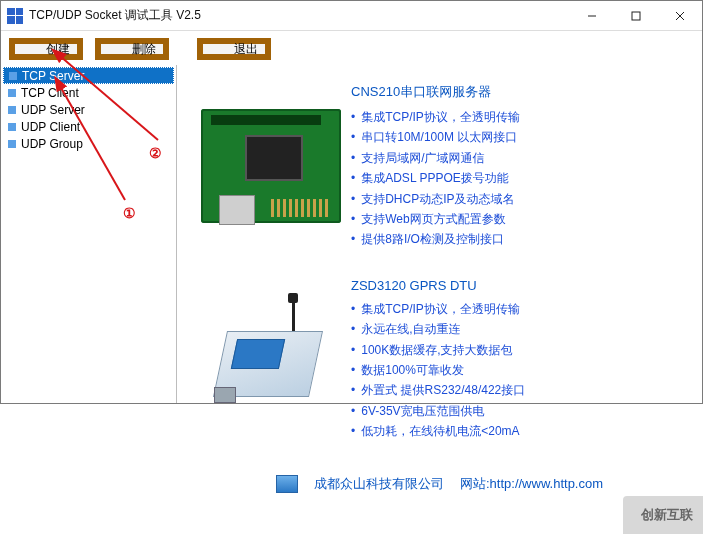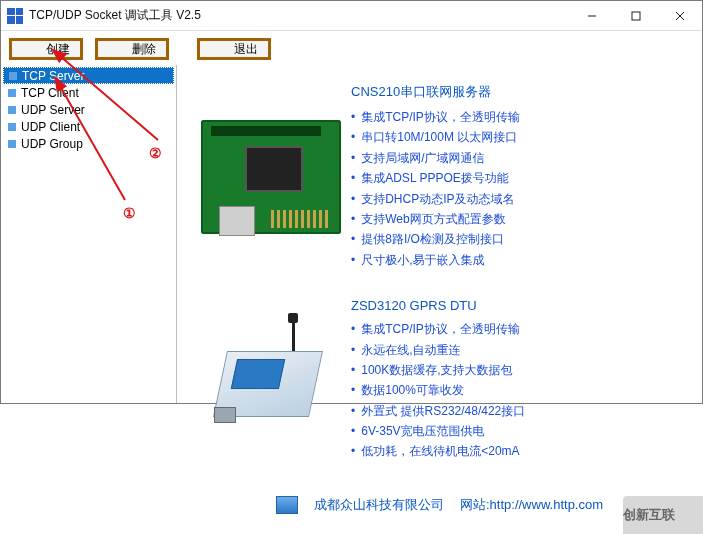--- a/index.html
+++ b/index.html
@@ -48,21 +48,21 @@
   .win-btn svg { width: 10px; height: 10px; }
   .toolbar {
     height: 34px;
     display: flex;
     align-items: center;
     gap: 12px;
     padding: 6px 8px 4px 8px;
   }
   .tool-btn {
     width: 74px; height: 22px;
-    border: 3px solid #a16207;
+    border: 6px solid #a16207;
     background: #f4f4f4;
     font-size: 12px;
     display: flex; align-items: center; justify-content: center;
     cursor: default;
     padding-left: 24px;
   }
   .body {
     flex: 1;
     display: flex;
     min-height: 0;
@@ -156,21 +156,21 @@
     pointer-events: none;
     top: 0; left: 0;
   }
   .watermark {
     position: absolute;
     right: 0; bottom: 0;
     width: 80px; height: 38px;
     background: #d8d8d8;
     display: flex;
     align-items: center;
-    justify-content: flex-start;
+    justify-content: flex-end;
     border-top-left-radius: 4px;
   }
   .watermark svg { width: 62px; height: 24px; }
   
   .pcb {
     width: 140px; height: 114px;
     background: #1a7a2b;
     border-radius: 3px;
     position: relative;
     box-shadow: inset 0 0 0 2px #0e5a1e;
@@ -344,21 +344,20 @@
         <div class="product-info">
           <div class="product-title">CNS210串口联网服务器</div>
           <ul class="product-list">
             <li>集成TCP/IP协议，全透明传输</li>
             <li>串口转10M/100M 以太网接口</li>
             <li>支持局域网/广域网通信</li>
             <li>集成ADSL PPPOE拨号功能</li>
             <li>支持DHCP动态IP及动态域名</li>
             <li>支持Web网页方式配置参数</li>
             <li>提供8路I/O检测及控制接口</li>
-            <li>尺寸极小,易于嵌入集成</li>
           </ul>
         </div>
       </div>
 
       <div class="product">
         <div class="img-box">
           <div class="dtu">
             <div class="antenna"></div>
             <div class="ant-tip"></div>
             <div class="body3d"></div>

